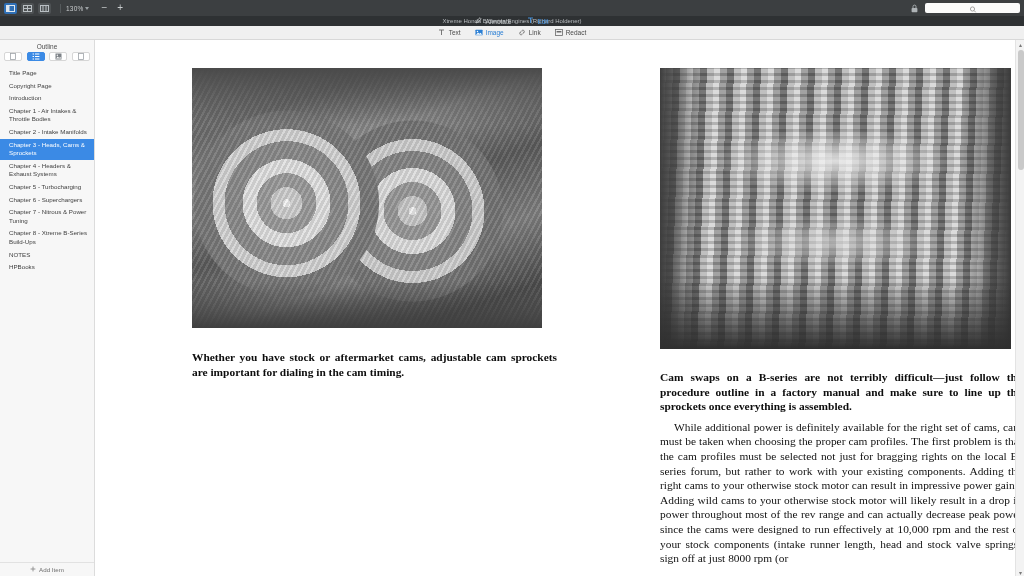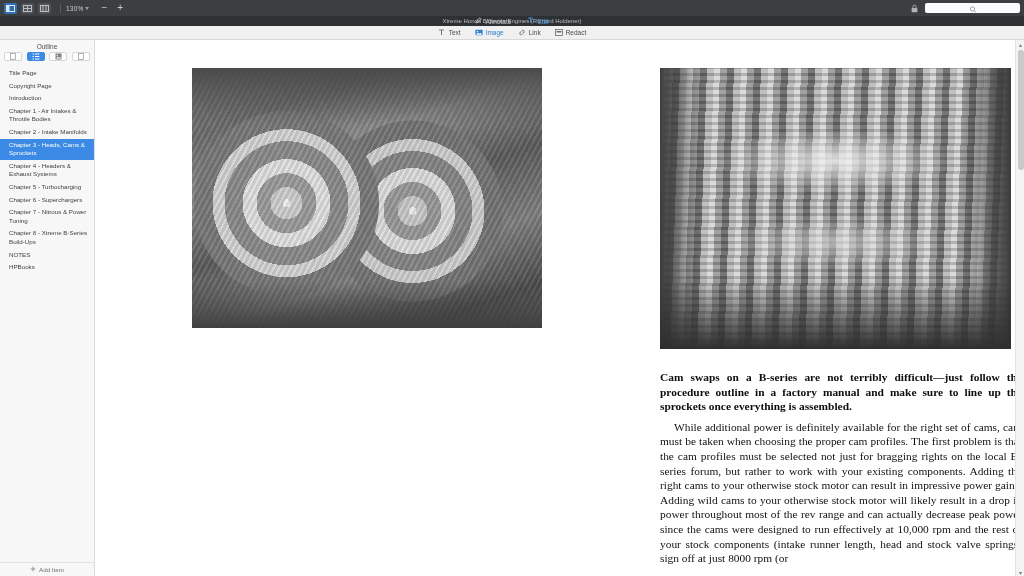--- a/index.html
+++ b/index.html
@@ -329,20 +329,21 @@
         <div class="photo" style="width:350px;height:260px;background:
                radial-gradient(circle at 27% 52%, #f2f2f2 0 4px, #cfcfcf 4px 16px, #9c9c9c 16px 30px, #e2e2e2 30px 44px, #8c8c8c 44px 62px, #d5d5d5 62px 74px, #7a7a7a 74px 92px, rgba(0,0,0,0) 93px),
                radial-gradient(circle at 63% 55%, #efefef 0 4px, #c9c9c9 4px 15px, #9a9a9a 15px 29px, #dedede 29px 43px, #878787 43px 60px, #d0d0d0 60px 72px, #767676 72px 90px, rgba(0,0,0,0) 91px),
                linear-gradient(160deg, #7f7f7f 0%, #6e6e6e 18%, #8e8e8e 34%, #5d5d5d 52%, #828282 70%, #4f4f4f 88%, #6b6b6b 100%);">
           <div style="position:absolute;inset:0;background:
             repeating-linear-gradient(118deg, rgba(255,255,255,.07) 0 2px, rgba(0,0,0,.10) 2px 5px);"></div>
           <div style="position:absolute;left:0;top:0;width:100%;height:22%;background:linear-gradient(180deg,#4a4a4a,rgba(74,74,74,0));"></div>
           <div style="position:absolute;left:0;bottom:0;width:100%;height:18%;background:linear-gradient(0deg,#3f3f3f,rgba(63,63,63,0));"></div>
         </div>
 
+        <div class="caption" style="width:365px;margin-top:22px;">Whether you have stock or aftermarket cams, adjustable cam sprockets are important for dialing in the cam timing.</div>
       </div>
 
       <div class="page-col col-right">
         <div class="photo" style="width:351px;height:281px;background:
                repeating-linear-gradient(92deg, #d9d9d9 0 6px, #9d9d9d 6px 13px, #6f6f6f 13px 20px, #bdbdbd 20px 27px),
                linear-gradient(150deg, #8a8a8a, #5a5a5a 40%, #7d7d7d 65%, #494949);">
           <div style="position:absolute;inset:0;background:
             radial-gradient(ellipse 48% 16% at 50% 33%, rgba(240,240,240,.85), rgba(120,120,120,0) 72%),
             radial-gradient(ellipse 44% 13% at 50% 62%, rgba(225,225,225,.6), rgba(110,110,110,0) 72%),
             repeating-linear-gradient(0deg, rgba(0,0,0,.18) 0 3px, rgba(255,255,255,.05) 3px 7px);"></div>

